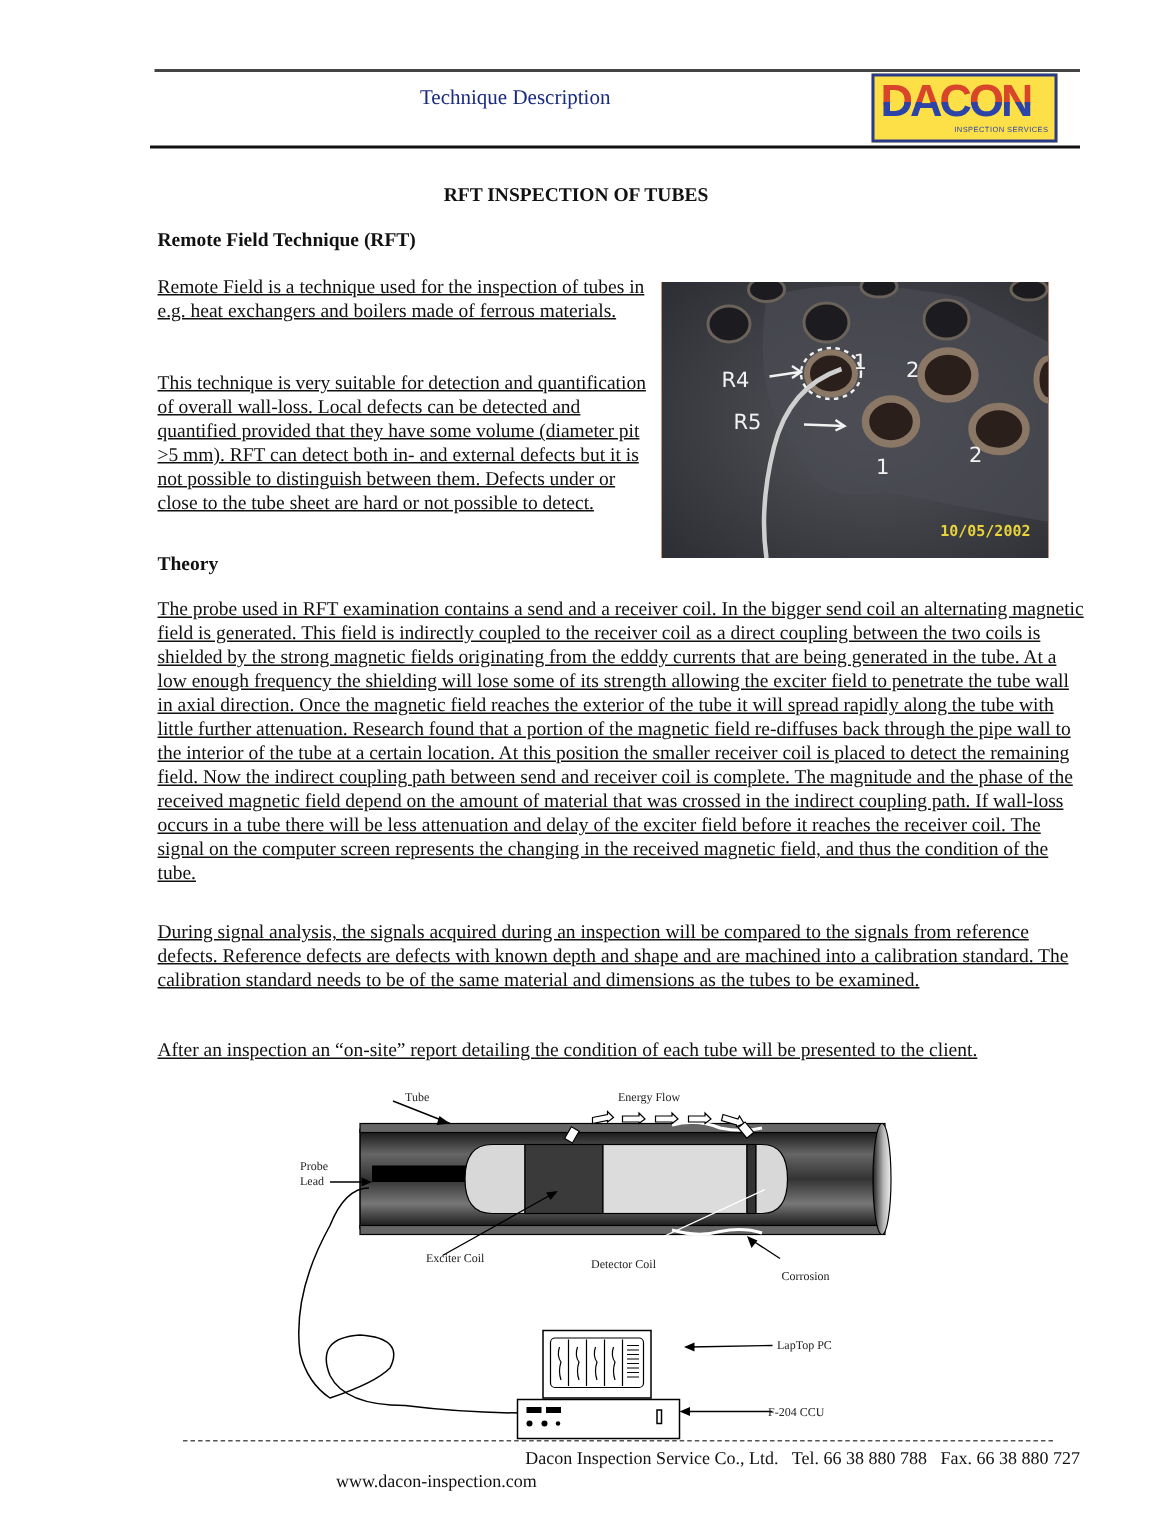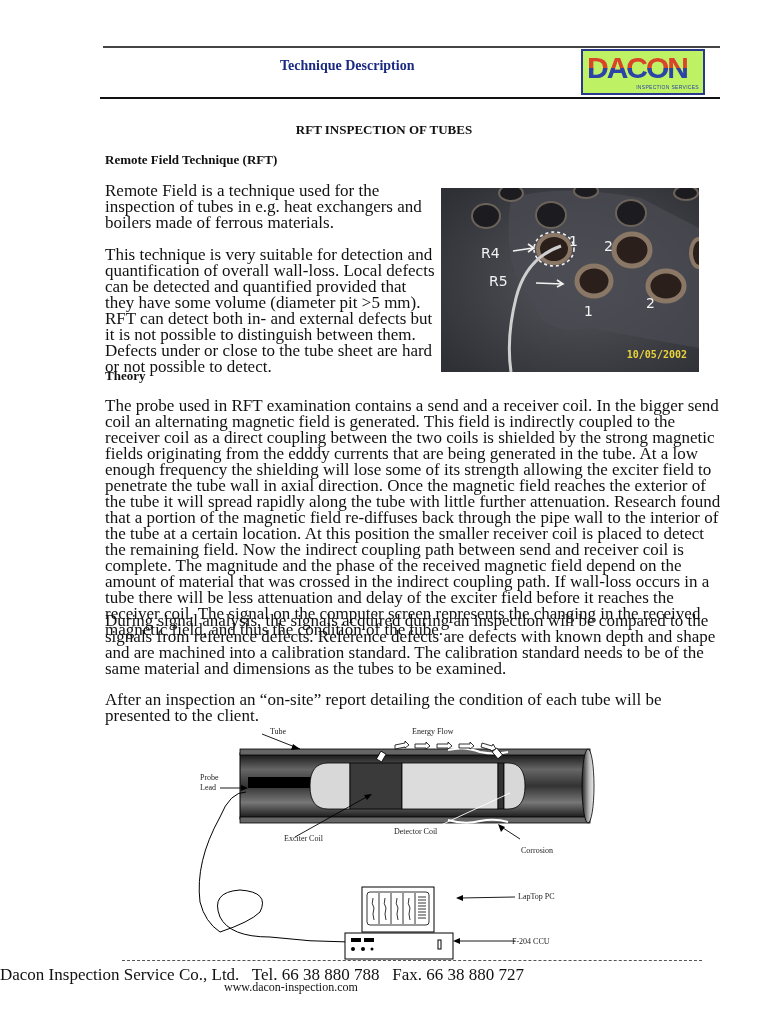--- a/index.html
+++ b/index.html
@@ -1,41 +1,41 @@
 <!DOCTYPE html>
 <html><head>
 <meta charset="utf-8">
 <style>
   html, body { margin: 0; padding: 0; background: #ffffff; }
   body { width: 768px; height: 1024px; position: relative; overflow: hidden;
          font-family: "Liberation Serif", serif; color: #111; }
   .abs { position: absolute; }
   .rule-top { left: 103px; top: 46px; width: 617px; height: 2px; background: #444; }
   .rule-bot { left: 100px; top: 97px; width: 620px; height: 2px; background: #111; }
-  .hdr-title { left: 280px; top: 58px; font-size: 14px; font-weight: bold; color: #1a2a80; }
+  .hdr-title { left: 280px; top: 58px; font-size: 14px; font-weight: normal; color: #1a2a80; }
   .logo { left: 581px; top: 49px; width: 124px; height: 46px; border: 2px solid #2a3a8a;
-          background: #bef264; box-sizing: border-box; overflow: hidden; }
+          background: #fde047; box-sizing: border-box; overflow: hidden; }
   .logo-top { position: absolute; left: 4px; top: 2px; font-family: "Liberation Sans", sans-serif;
               font-weight: bold; font-size: 30px; letter-spacing: -2px; color: #d9452a; line-height: 30px;
               height: 17px; overflow: hidden; }
   .logo-bot { position: absolute; left: 4px; top: 2px; font-family: "Liberation Sans", sans-serif;
               font-weight: bold; font-size: 30px; letter-spacing: -2px; color: #2c43a8; line-height: 30px;
               height: 30px; clip-path: inset(15px 0 0 0); }
   .logo-sub { position: absolute; right: 4px; bottom: 3px; font-family: "Liberation Sans", sans-serif;
               font-size: 5px; color: #2c43a8; letter-spacing: 0.3px; }
   .doc-title { left: 0; width: 768px; top: 122px; text-align: center; font-size: 13px; font-weight: bold; }
   .h2 { font-size: 13px; font-weight: bold; }
-  .para { font-size: 17px; line-height: 16px; }
+  .para { font-size: 13px; line-height: 16px; text-decoration: underline; }
   .photo { left: 441px; top: 188px; width: 258px; height: 184px; background: #c2410c; overflow: hidden; }
   .photo svg { display: block; }
   .date-stamp { position: absolute; right: 12px; bottom: 12px; font-family: "DejaVu Sans Mono", monospace;
                 font-size: 10px; font-weight: bold; color: #e8d43a; }
   .diag-label { font-size: 8px; color: #222; }
   .footer-dash { left: 122px; top: 960px; width: 580px; border-top: 1px dashed #555; }
-  .footer-1 { left: 0; width: 720px; text-align: left; top: 965px; font-size: 17px; }
+  .footer-1 { left: 0; width: 720px; text-align: right; top: 965px; font-size: 12px; }
   .footer-2 { top: 980px; font-size: 12px; }
 </style>
 </head>
 <body>
 
 <div class="abs rule-top"></div>
 <div class="abs hdr-title">Technique Description</div>
 <div class="abs logo">
   <div class="logo-top">DACON</div>
   <div class="logo-bot">DACON</div>
@@ -181,21 +181,21 @@
     <circle cx="163" cy="227" r="2" fill="#000"></circle>
     <circle cx="173" cy="227" r="2" fill="#000"></circle>
     <circle cx="182" cy="227" r="1.5" fill="#000"></circle>
     <rect x="248" y="218" width="3" height="9" fill="#fff" stroke="#000" stroke-width="1"></rect>
   </svg>
   <div class="abs diag-label" style="left:48px; top:5px;margin-left:32px;">Tube</div>
   <div class="abs diag-label" style="left:222px; top:5px;">Energy Flow</div>
   <div class="abs diag-label" style="left:10px; top:51px;">Probe</div>
   <div class="abs diag-label" style="left:10px; top:61px;">Lead</div>
   <div class="abs diag-label" style="left:94px; top:112px;text-align:right;">Exciter Coil</div>
-  <div class="abs diag-label" style="left:204px; top:105px;">Detector Coil</div>
+  <div class="abs diag-label" style="left:204px; top:116px;">Detector Coil</div>
   <div class="abs diag-label" style="left:331px; top:112px;margin-top:12px;">Corrosion</div>
   <div class="abs diag-label" style="left:328px; top:170px;">LapTop PC</div>
   <div class="abs diag-label" style="left:322px; top:215px;">F-204 CCU</div>
 </div>
 
 <div class="abs footer-dash"></div>
 <div class="abs footer-1" style="white-space:pre;">Dacon Inspection Service Co., Ltd.   Tel. 66 38 880 788   Fax. 66 38 880 727</div>
 <div class="abs footer-2" style="left:224px;font-family:Liberation Serif, serif;">www.dacon-inspection.com</div>
 <div class="abs footer-2" style="left:456px;margin-top:48px;">info@dacon-inspection.com</div>
 

